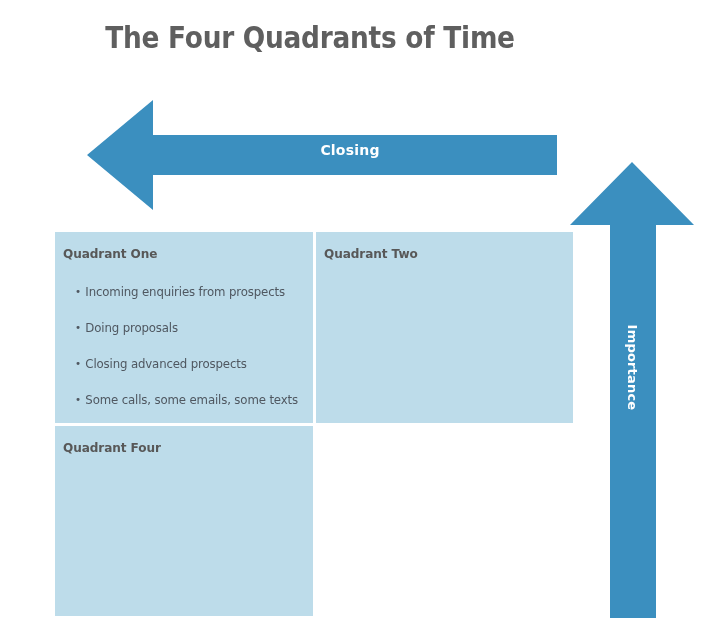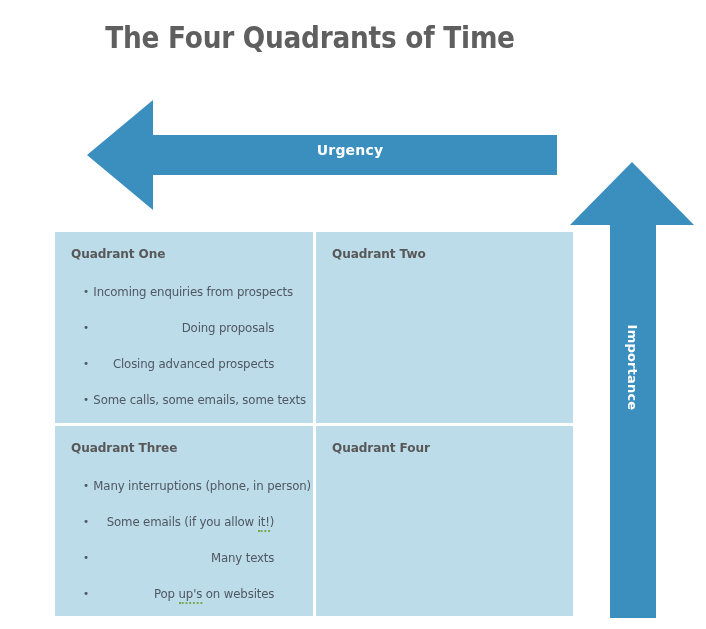--- a/index.html
+++ b/index.html
@@ -88,39 +88,38 @@
     width: 518px;
     height: 384px;
     display: grid;
     grid-template-columns: 1fr 1fr;
     grid-template-rows: 1fr 1fr;
     gap: 3px;
     background: #ffffff;
   }
   .quadrant {
     background: #bddcea;
-    padding: 12px 10px 6px 12px;
+    padding: 12px 10px 6px 4px;
     box-sizing: border-box;
     overflow: hidden;
   }
   .quadrant-heading {
     font-size: 13px;
     font-weight: bold;
     color: #585858;
     letter-spacing: -0.1px;
     margin: 2px 0 6px 4px;
     transform: scaleX(0.93);
     transform-origin: left center;
     white-space: nowrap;
   }
   .quadrant-list {
     list-style: none;
     margin: 16px;
     padding: 0;
-    text-align: right;
   }
   .quadrant-list li {
     position: relative;
     padding-left: 11px;
     margin: 0 0 6px 0;
     font-size: 12.5px;
     line-height: 30px;
     color: #4f5760;
     letter-spacing: -0.15px;
     white-space: nowrap;
@@ -143,21 +142,21 @@
 </head>
 <body>
 
 <div id="page-title">The Four Quadrants of Time</div>
 
 <div id="urgency-arrow">
   <svg width="470" height="110" viewBox="0 0 470 110">
     <polygon points="0,55 66,0 66,35 470,35 470,75 66,75 66,110" fill="#3b8fbf"></polygon>
   </svg>
 </div>
-<div id="urgency-label">Urgency</div>
+<div id="urgency-label">Closing</div>
 
 <div id="importance-arrow">
   <svg width="124" height="456" viewBox="0 0 124 456">
     <polygon points="62,0 124,63 86,63 86,456 40,456 40,63 0,63" fill="#3b8fbf"></polygon>
   </svg>
 </div>
 <div id="importance-label">Importance</div>
 
 <div id="quadrant-grid">
 
@@ -168,27 +167,18 @@
         <li>Doing proposals</li>
         <li>Closing advanced prospects</li>
         <li>Some calls, some emails, some texts</li>
       </ul>
   </div>
 
   <div class="quadrant">
     <div class="quadrant-heading">Quadrant Two</div>
   </div>
 
-  <div class="quadrant">
-    <div class="quadrant-heading">Quadrant Three</div>
-    <ul class="quadrant-list">
-        <li>Many interruptions (phone, in person)</li>
-        <li>Some emails (if you allow <span class="grammar-mark">it!</span>)</li>
-        <li>Many texts</li>
-        <li>Pop <span class="grammar-mark">up's</span> on websites</li>
-      </ul>
-  </div>
 
   <div class="quadrant">
     <div class="quadrant-heading">Quadrant Four</div>
   </div>
 
 </div>
 
 </body></html>

